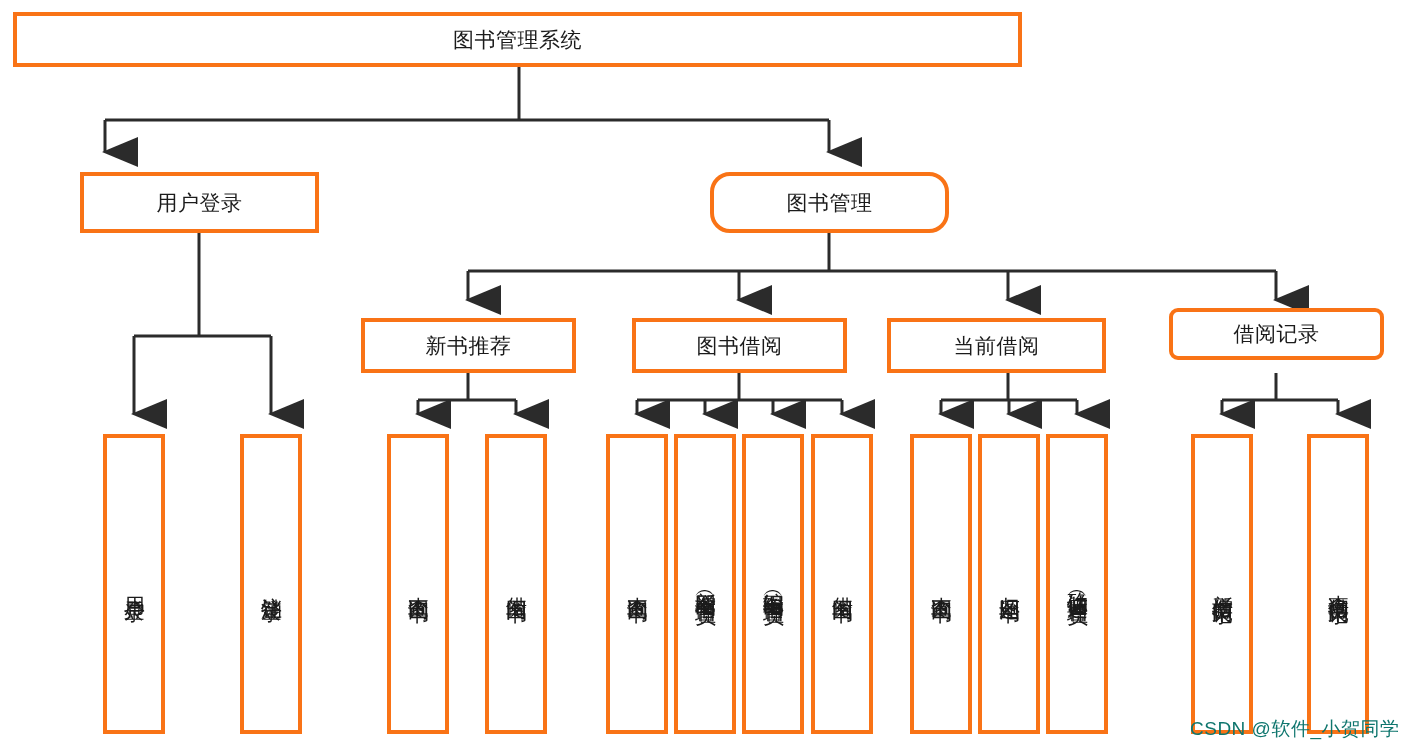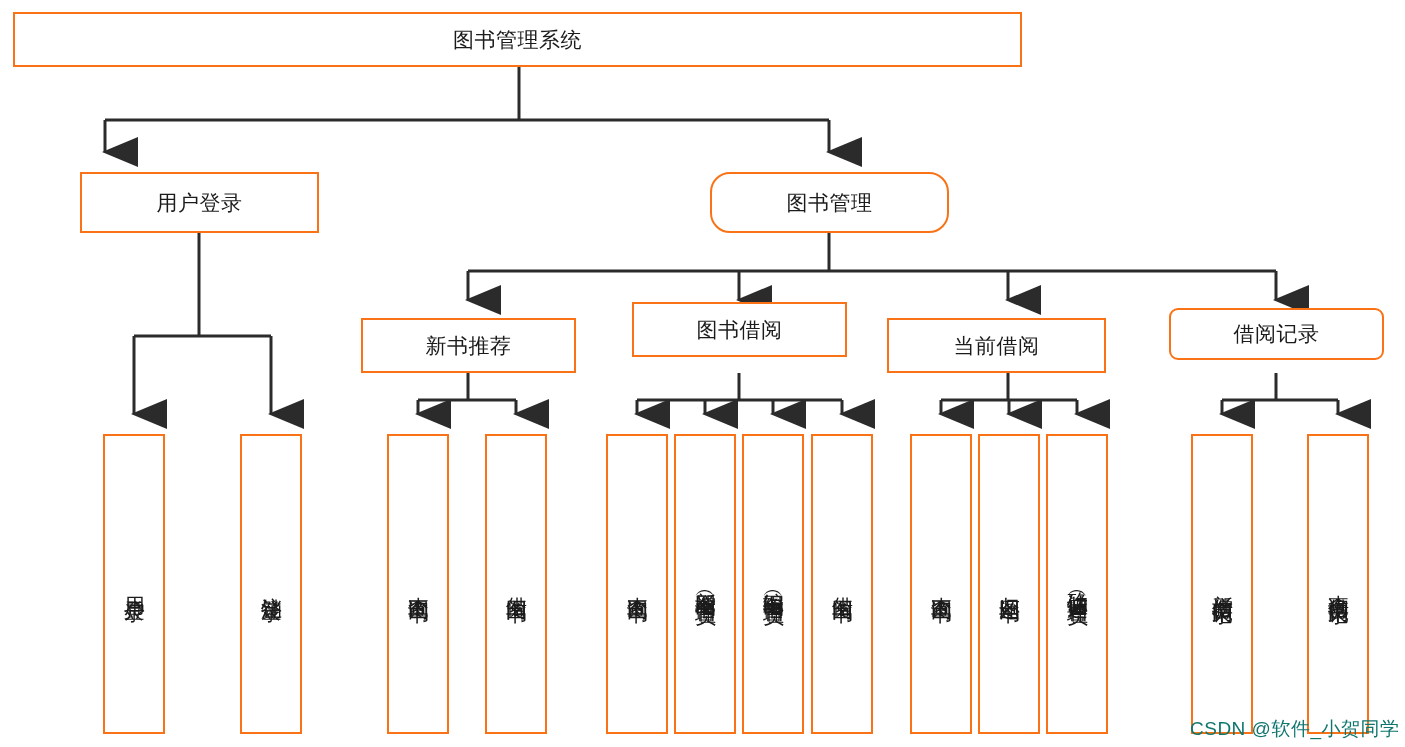--- a/index.html
+++ b/index.html
@@ -23,21 +23,21 @@
     left: 0;
     top: 0;
     width: 1405px;
     height: 747px;
     pointer-events: none;
   }
   .node {
     position: absolute;
     box-sizing: border-box;
     background: #ffffff;
-    border: 2px solid #f97316;
+    border: 4px solid #f97316;
     display: flex;
     align-items: center;
     justify-content: center;
     color: #1b1b1b;
     overflow: hidden;
   }
   .node-h {
     font-size: 21px;
     letter-spacing: 0.5px;
     line-height: 1.1;
@@ -136,21 +136,21 @@
   </div>
 
   <div class="node node-h" style="left:710px; top:172px; width:239px; height:61px;border-radius:20px;">
     <span>图书管理</span>
   </div>
 
   <div class="node node-h" style="left:361px; top:318px; width:215px; height:55px;">
     <span>新书推荐</span>
   </div>
 
-  <div class="node node-h" style="left:632px; top:302px; width:215px; height:55px;">
+  <div class="node node-h" style="left:632px; top:318px; width:215px; height:55px;">
     <span>图书借阅</span>
   </div>
 
   <div class="node node-h" style="left:887px; top:318px; width:219px; height:55px;">
     <span>当前借阅</span>
   </div>
 
   <div class="node node-h" style="left:1169px; top:308px; width:215px; height:52px;border-radius:9px;">
     <span>借阅记录</span>
   </div>

